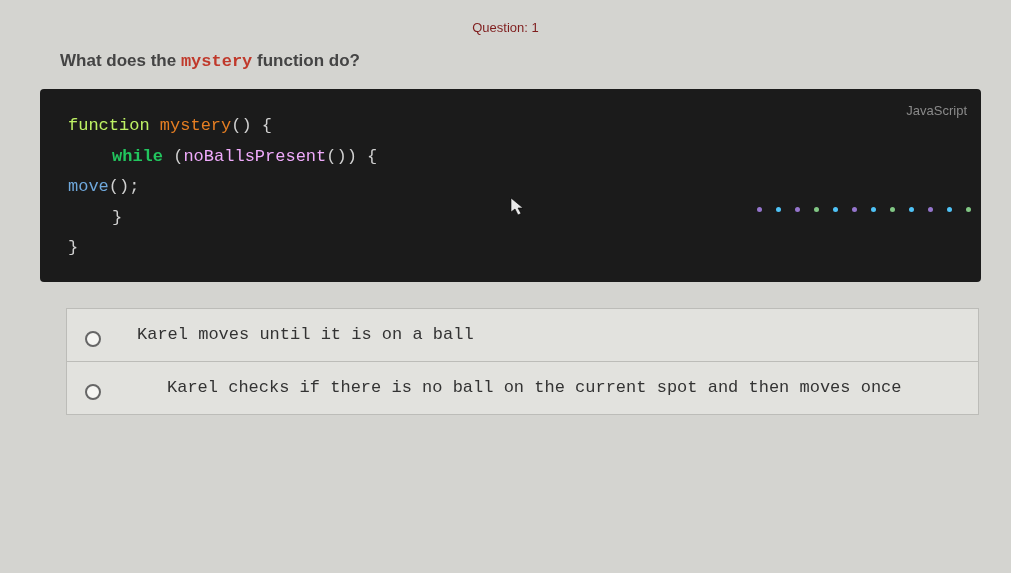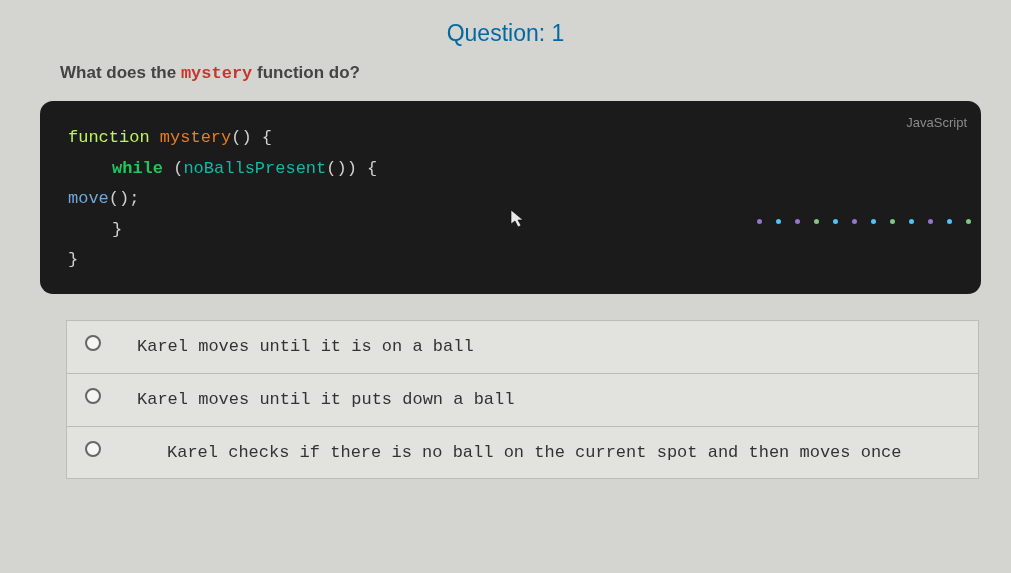--- a/index.html
+++ b/index.html
@@ -10,22 +10,22 @@
     body {
       width: 1011px;
       height: 573px;
       background: #d4d4d0;
       font-family: Arial, sans-serif;
       padding: 8px 12px;
       overflow: hidden;
     }
     .question-header {
       text-align: center;
-      font-size: 23px;
-      color: #0369a1;
+      font-size: 13px;
+      color: #7f1d1d;
       margin-bottom: 16px;
       margin-top: 12px;
     }
     .prompt {
       font-size: 17px;
       color: #444;
       margin-left: 48px;
       margin-bottom: 18px;
       font-weight: bold;
     }
@@ -35,34 +35,34 @@
     }
     .code-block {
       background: #1b1b1b;
       color: #ddd;
       font-family: "Courier New", monospace;
       font-size: 17px;
       padding: 22px 28px 18px 28px;
       margin: 0 18px 26px 28px;
       position: relative;
       line-height: 1.8;
-      border-radius: 13px;
+      border-radius: 4px;
     }
     .code-lang {
       position: absolute;
       top: 10px;
       right: 14px;
       color: #8a8a8a;
       font-size: 13px;
       font-family: Arial, sans-serif;
     }
     .kw-func { color: #bef264; }
     .kw-name { color: #e67e22; }
     .kw-while { color: #22c55e; font-weight: bold; }
-    .kw-call { color: #14b8a6; }
+    .kw-call { color: #f0abfc; }
     .kw-move { color: #6fa8dc; }
     .punct { color: #d0d0d0; }
     .indent1 { margin-left: 44px; }
     .indent2 { }
     .cursor-pointer {
       position: absolute;
       left: 470px;
       top: 108px;
       width: 16px;
       height: 20px;
@@ -83,21 +83,21 @@
       background: #4fc3f7;
     }
     .dot.alt { background: #9575cd; }
     .dot.alt2 { background: #81c784; }
     .options {
       margin: 0 20px 0 54px;
       border: 1px solid #bcbcb8;
     }
     .option-row {
       display: flex;
-      align-items: flex-start;
+      align-items: flex-end;
       padding: 14px 18px;
       border-bottom: 1px solid #bcbcb8;
       background: #e2e2de;
       cursor: pointer;
     }
     .option-row:last-child {
       border-bottom: none;
       gap: 30px;
     }
     .radio {
@@ -159,19 +159,15 @@
   </div>
 </div>
 
 <div class="options">
   <div class="option-row">
     <div class="radio"></div>
     <div class="option-text">Karel moves until it is on a ball</div>
   </div>
   <div class="option-row">
     <div class="radio"></div>
-    <div class="option-text">Karel moves until it puts down a ball</div>
-  </div>
-  <div class="option-row">
-    <div class="radio"></div>
     <div class="option-text">Karel checks if there is no ball on the current spot and then moves once</div>
   </div>
 </div>
 
 </body></html>

